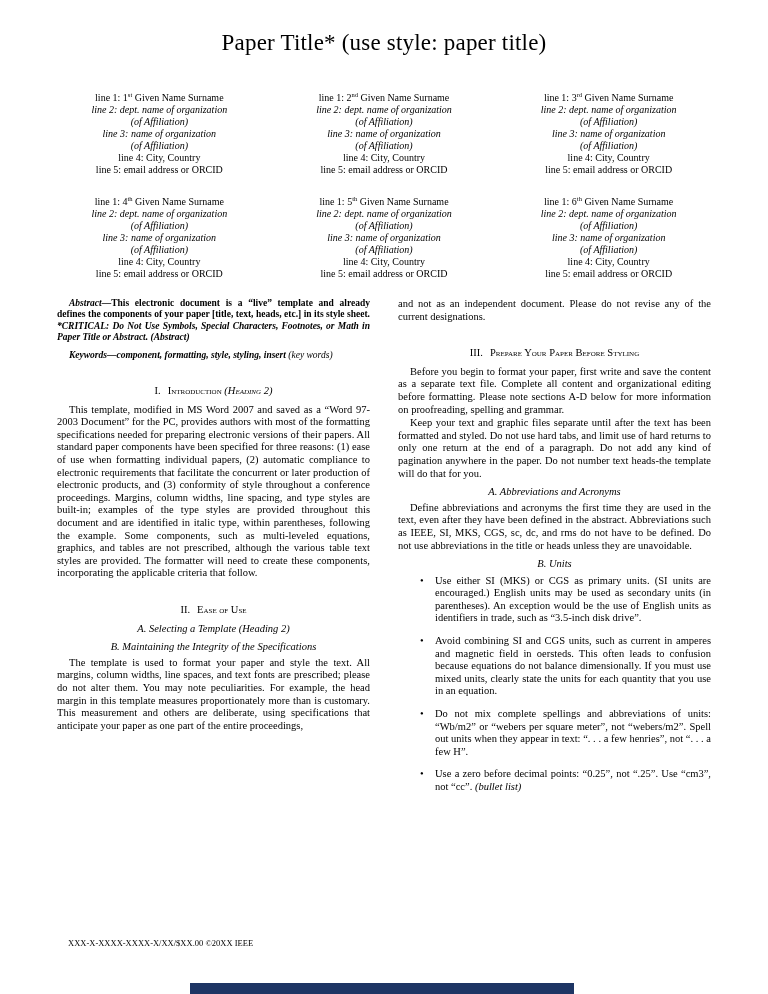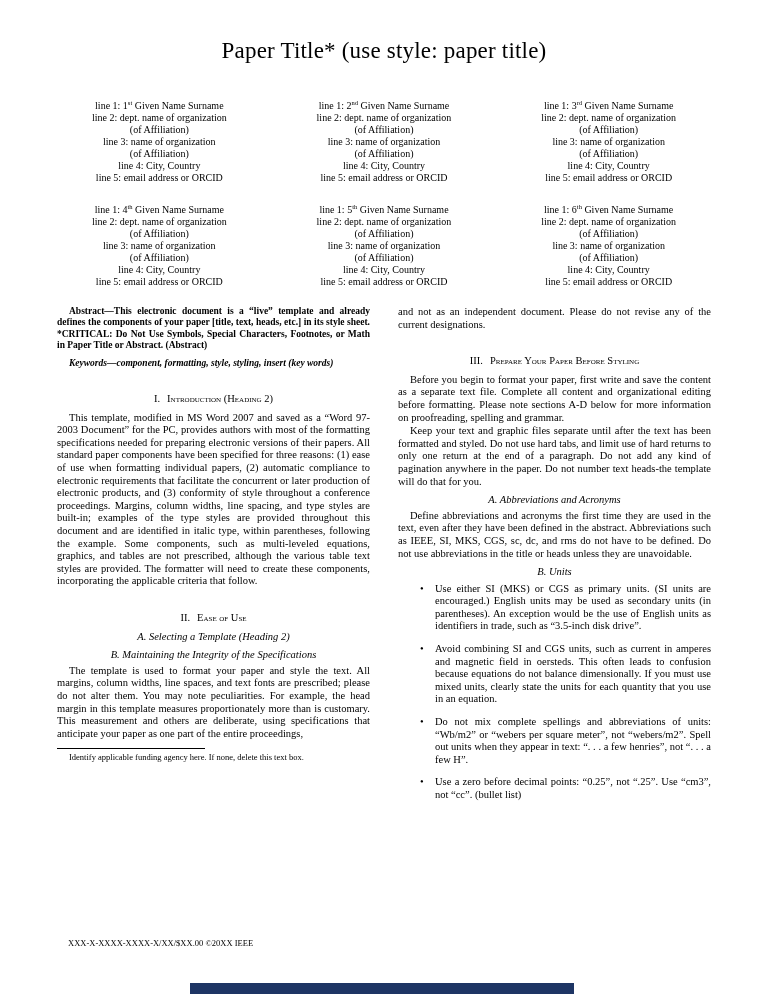--- a/index.html
+++ b/index.html
@@ -1,31 +1,31 @@
 <!DOCTYPE html>
 <html><head>
 <meta charset="utf-8">
 <style>
   html,body{margin:0;padding:0;background:#e8e8e8}
   .page{position:relative;width:768px;height:994px;margin:0 auto;background:#ffffff;
         font-family:"Liberation Serif",serif;color:#000;overflow:hidden}
-  .title{padding-top:38px;text-align:center;font-size:23px;font-weight:400;letter-spacing:.2px}
+  .title{padding-top:30px;text-align:center;font-size:23px;font-weight:400;letter-spacing:.2px}
   .note{margin-top:24px;text-align:center;font-size:7.5px}
   .authors{width:660px;margin:36px auto 0;display:grid;grid-template-columns:1fr 1fr 1fr;
            column-gap:14px;row-gap:20px}
   .author{text-align:center;font-size:10px;line-height:12px}
-  .it{}
+  .it{font-style:italic}
   .author sup{font-size:6.5px;vertical-align:super;line-height:0}
   .columns{width:654px;margin:18px auto 0;display:flex;column-gap:28px}
   .col{width:317px;font-size:10.5px;line-height:12.6px;text-align:justify}
   .para{text-indent:12px;margin:0 0 1px 0}
   .noindent{text-indent:0}
   .abstract{font-size:9.5px;line-height:11.4px;font-weight:bold;text-indent:12px;margin:0 0 6px 0}
   .keywords{font-size:9.5px;line-height:11.4px;font-weight:bold;font-style:italic;text-indent:12px;margin:0 0 4px 0}
-  .kw-tag{font-weight:bold}
+  .kw-tag{font-weight:normal}
   .h1{text-align:center;text-indent:0;font-variant:small-caps;margin:24px 0 6px;font-size:10.5px}
   .h1 .num{margin-right:7px}
   .h2{font-style:italic;text-align:center;text-indent:0;margin:6px 0 3px}
   .bullets{list-style:none;margin:4px 0 0 0;padding:0}
   .bullets li{position:relative;margin:0 0 10px 37px;text-align:justify}
   .bullets li::before{content:"\2022";position:absolute;left:-15px;top:0}
   .footnote{margin-top:8px;font-size:8.5px;line-height:10px;text-align:left}
   .fn-rule{width:148px;border-top:1px solid #000;margin-bottom:3px}
   .fn-text{text-indent:12px}
   .footer{position:absolute;left:68px;bottom:46px;font-size:8.5px}
@@ -113,24 +113,20 @@
 
       <p class="para">This template, modified in MS Word 2007 and saved as a “Word 97-2003 Document” for the PC, provides authors with most of the formatting specifications needed for preparing electronic versions of their papers. All standard paper components have been specified for three reasons: (1) ease of use when formatting individual papers, (2) automatic compliance to electronic requirements that facilitate the concurrent or later production of electronic products, and (3) conformity of style throughout a conference proceedings. Margins, column widths, line spacing, and type styles are built-in; examples of the type styles are provided throughout this document and are identified in italic type, within parentheses, following the example. Some components, such as multi-leveled equations, graphics, and tables are not prescribed, although the various table text styles are provided. The formatter will need to create these components, incorporating the applicable criteria that follow.</p>
 
       <div class="h1"><span class="num">II.</span><span>Ease of Use</span></div>
 
       <div class="h2">A. Selecting a Template (Heading 2)</div>
 
       <div class="h2">B. Maintaining the Integrity of the Specifications</div>
       <p class="para">The template is used to format your paper and style the text. All margins, column widths, line spaces, and text fonts are prescribed; please do not alter them. You may note peculiarities. For example, the head margin in this template measures proportionately more than is customary. This measurement and others are deliberate, using specifications that anticipate your paper as one part of the entire proceedings,</p>
 
-      <div class="footnote">
-        <div class="fn-rule"></div>
-        <div class="fn-text">Identify applicable funding agency here. If none, delete this text box.</div>
-      </div>
     </div>
 
     <div class="col">
       <p class="para noindent">and not as an independent document. Please do not revise any of the current designations.</p>
 
       <div class="h1"><span class="num">III.</span><span>Prepare Your Paper Before Styling</span></div>
 
       <p class="para">Before you begin to format your paper, first write and save the content as a separate text file. Complete all content and organizational editing before formatting. Please note sections A-D below for more information on proofreading, spelling and grammar.</p>
       <p class="para">Keep your text and graphic files separate until after the text has been formatted and styled. Do not use hard tabs, and limit use of hard returns to only one return at the end of a paragraph. Do not add any kind of pagination anywhere in the paper. Do not number text heads-the template will do that for you.</p>
 

